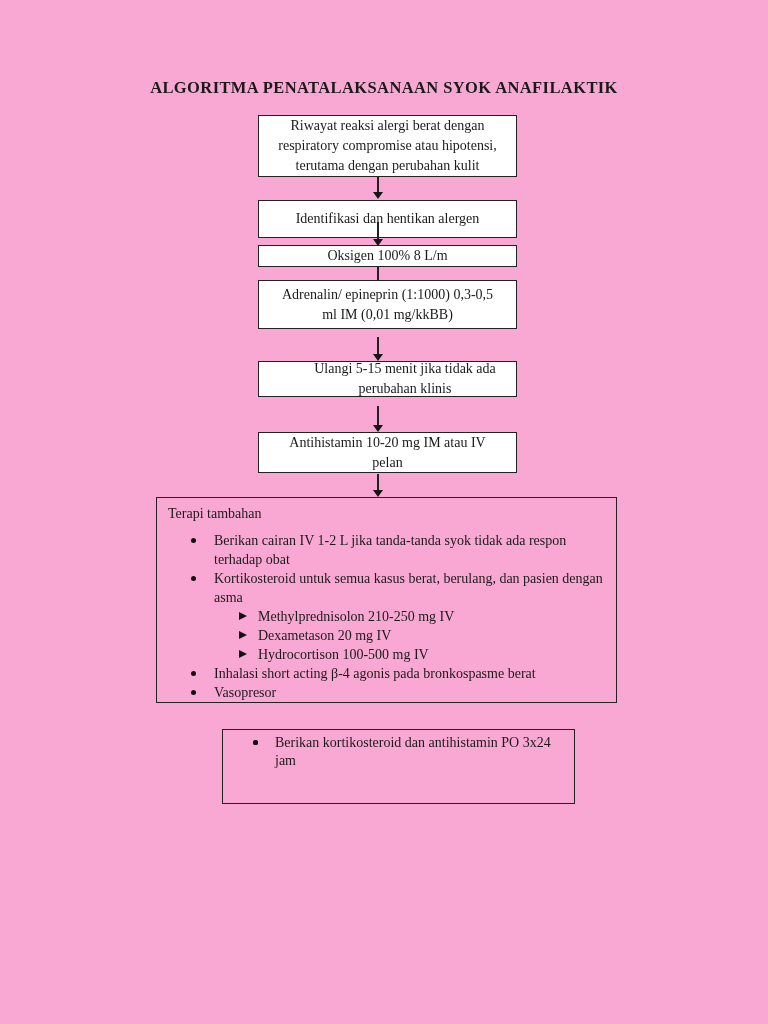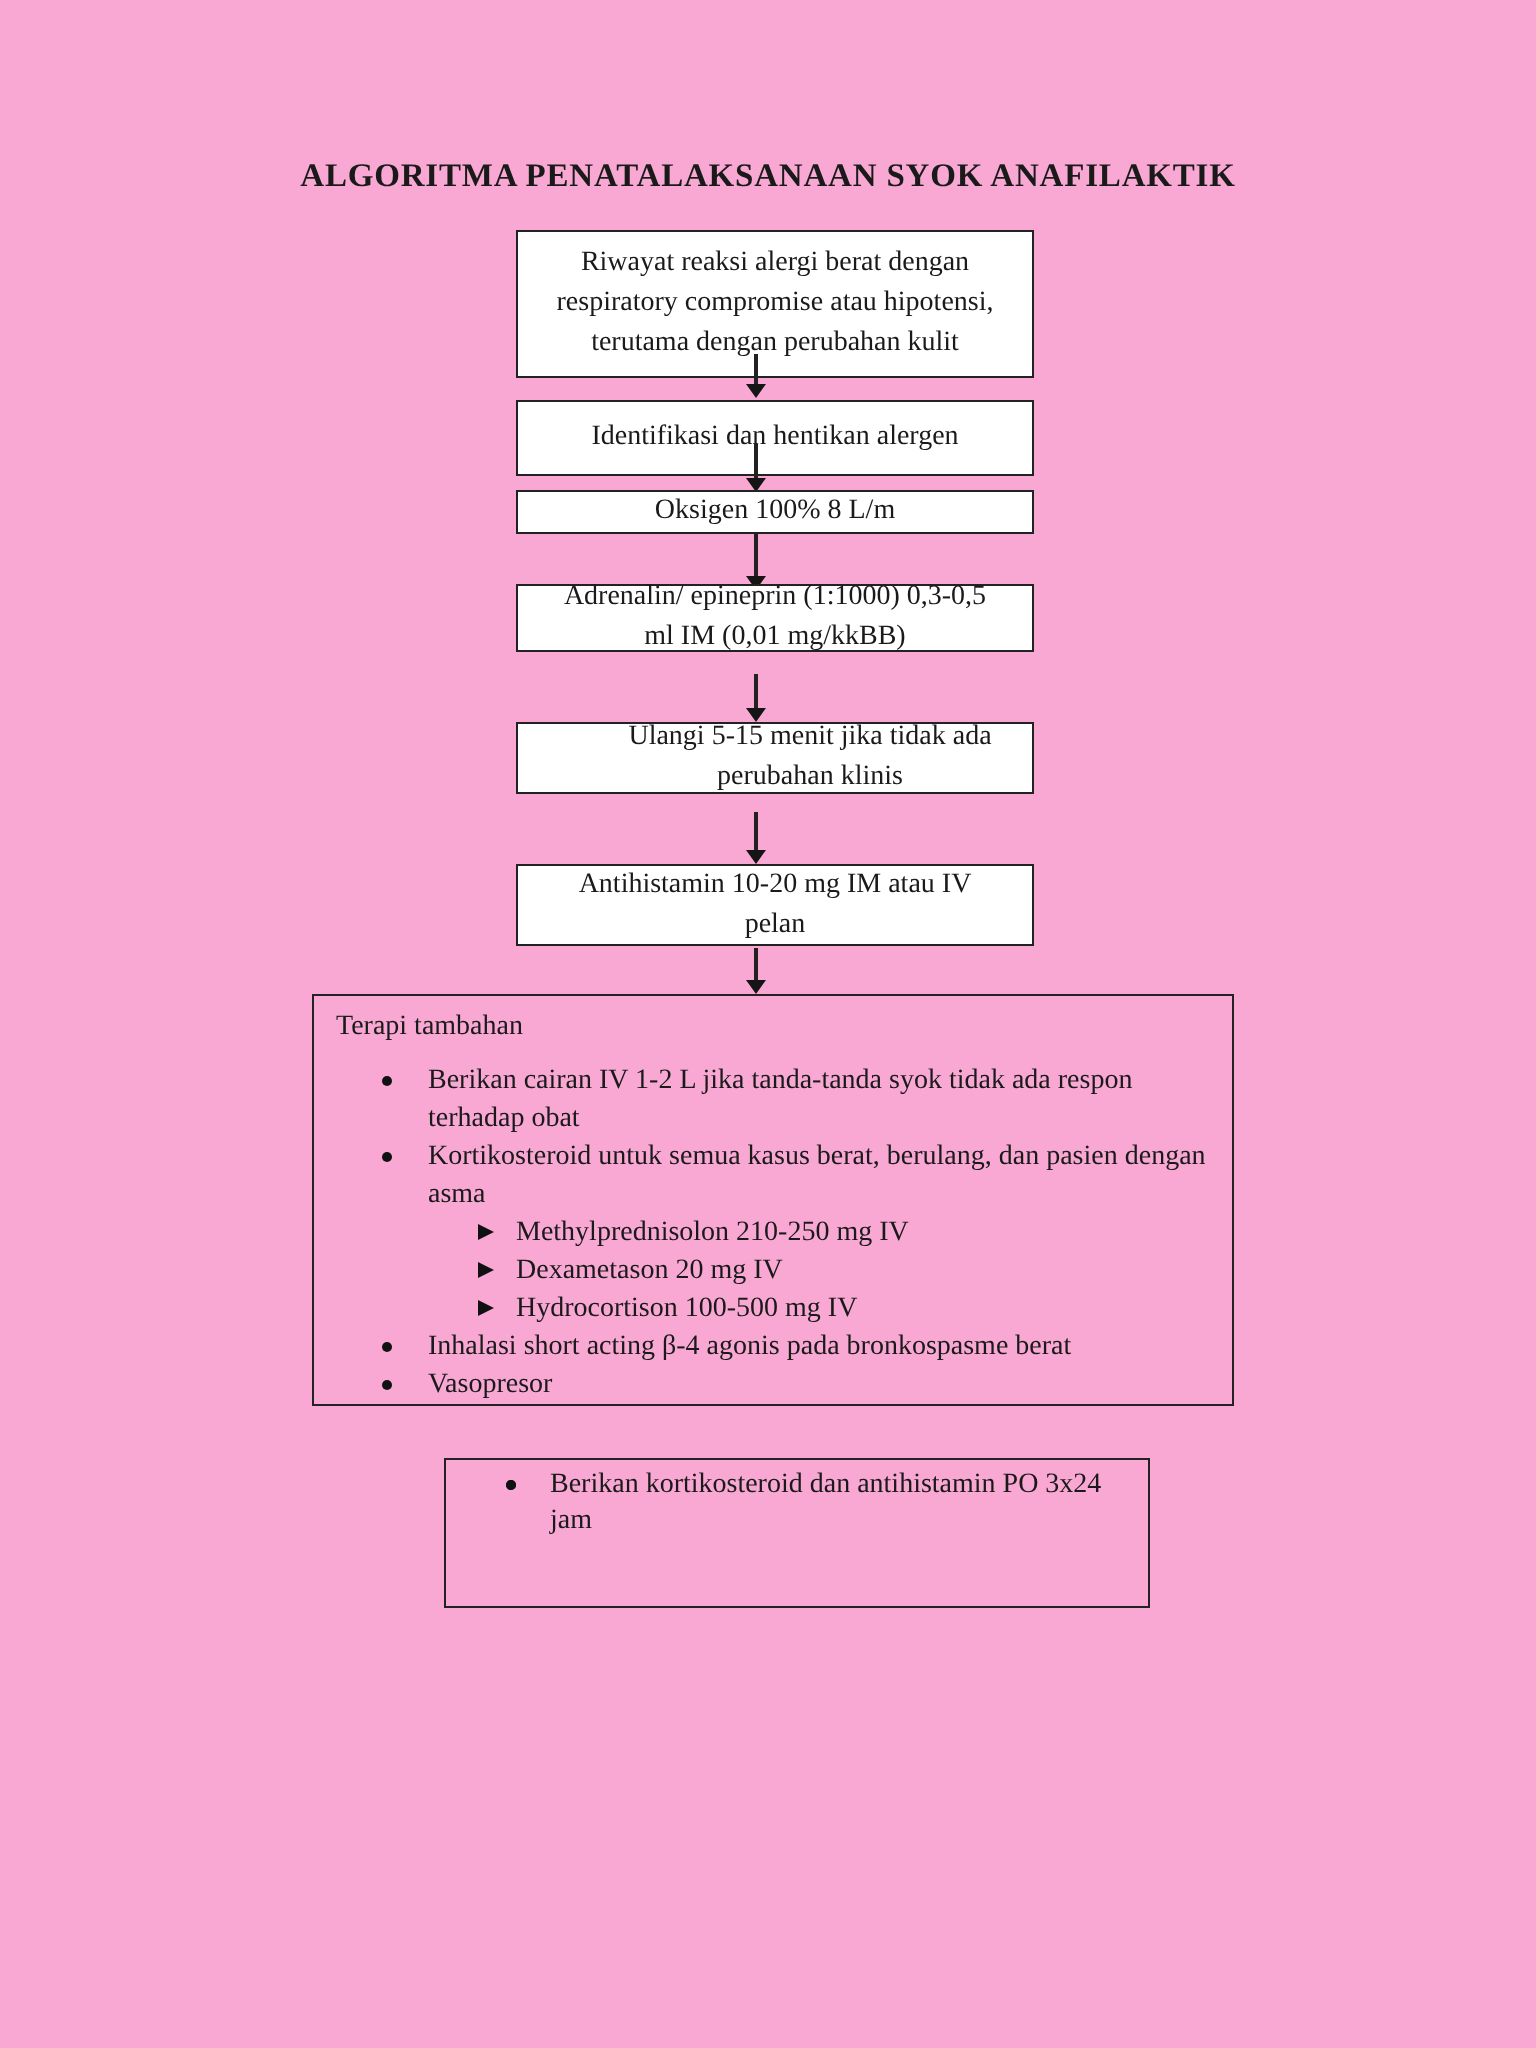--- a/index.html
+++ b/index.html
@@ -13,24 +13,24 @@
     text-align:center; font-size:16.5px; font-weight:bold; letter-spacing:0.4px;
   }
   
   .fbox {
     position:absolute; left:258px; width:259px; box-sizing:border-box;
     border:1.5px solid #222222; background:#ffffff;
     display:flex; align-items:center; justify-content:center;
     text-align:center; font-size:14px; line-height:20px;
     white-space:pre-line; padding:0 8px;
   }
-  .b1 { top:115px; height:74px; }
+  .b1 { top:115px; height:62px; }
   .b2 { top:200px; height:38px; }
   .b3 { top:245px; height:22px; }
-  .b4 { top:292px; height:34px; }
+  .b4 { top:280px; height:49px; }
   .b5 { top:361px; height:36px;padding-left:43px; }
   .b6 { top:432px; height:41px; }
   
   .arrow { position:absolute; left:372px; width:12px; }
   .arrow .line { position:absolute; left:5px; top:0; width:1.5px; height:calc(100% - 6px); background:#222222; }
   .arrow .head {
     position:absolute; left:1px; bottom:0; width:0; height:0;
     border-left:5px solid transparent; border-right:5px solid transparent; border-top:7px solid #151515;
   }
   .a1 { top:177px; height:22px; }

